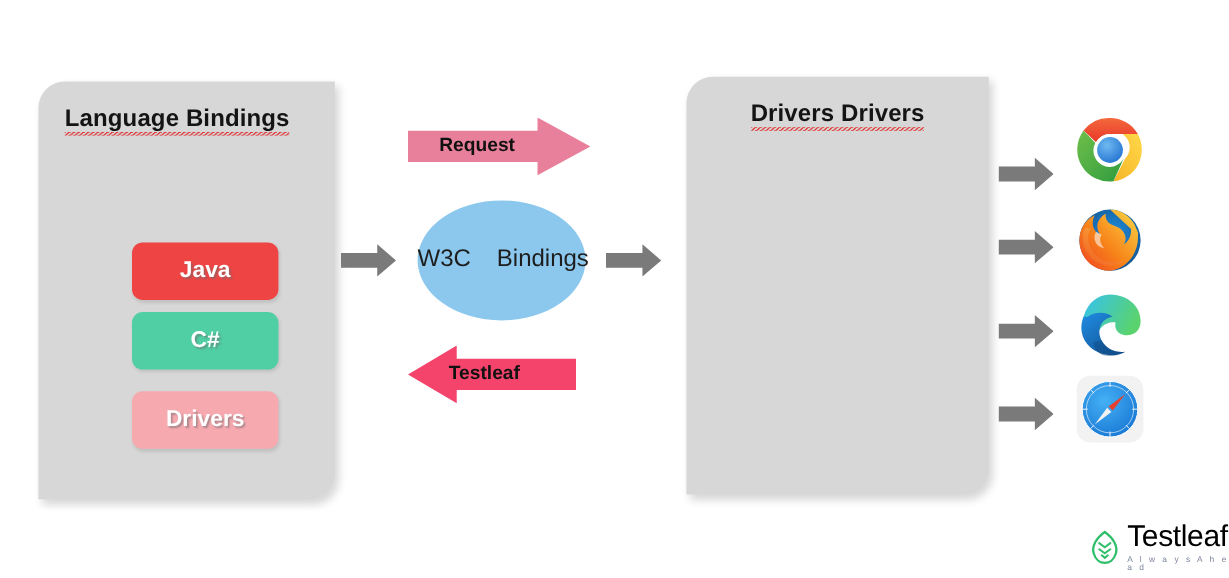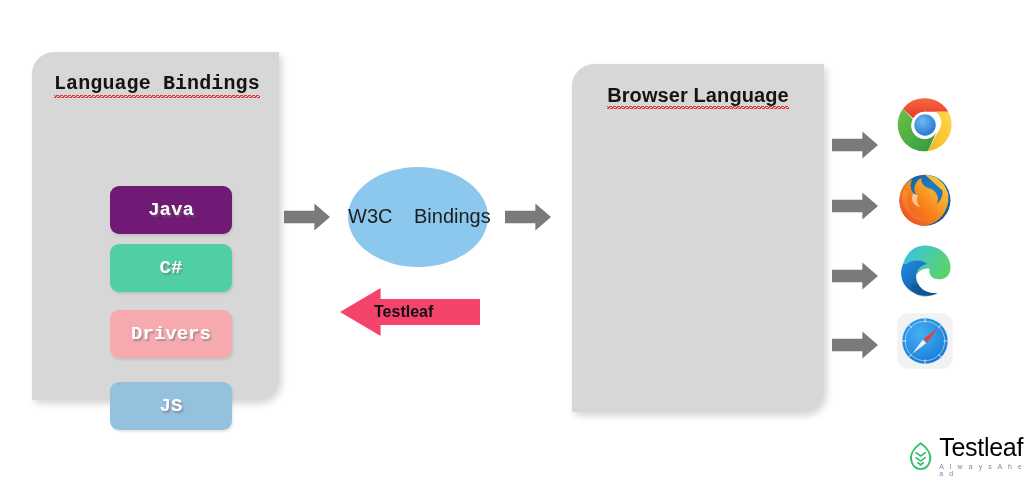--- a/index.html
+++ b/index.html
@@ -22,25 +22,24 @@
   }
 
   
   .panel {
     position: absolute;
     background: #d7d7d7;
     box-shadow: 3px 4px 7px rgba(0,0,0,0.16);
   }
   #panel-language {
     left: 32px;
-    top: 52px;
+    top: 68px;
     width: 247px;
     height: 348px;
     border-radius: 22px 0 22px 0;
-    font-family: Liberation Mono, monospace;
   }
   #panel-drivers {
     left: 572px;
     top: 64px;
     width: 252px;
     height: 348px;
     border-radius: 22px 0 22px 0;
   }
   .panel-title {
     position: absolute;
@@ -184,43 +183,45 @@
 </head>
 <body>
 
 <div class="canvas">
 
   <div class="panel" id="panel-language">
     <div class="panel-title">
       <span class="spell">Language Bindings</span>
     </div>
 
-    <div class="pill lang-pill" style="top:134px;background:#701a75">Java</div>
+    <div class="pill lang-pill" style="top:134px;background:#ef4444">Java</div>
     <div class="pill lang-pill" style="top:192px;background:#4FCFA3">C#</div>
     <div class="pill lang-pill" style="top:258px;background:#F7A9B0">Drivers</div>
-    <div class="pill lang-pill" style="top:330px;background:#94C1DE">JS</div>
-  </div>
-
+  </div>
+
+  <div class="banner-arrow" id="arrow-request">
+    <span>Request</span>
+  </div>
 
   <div class="grey-arrow" style="left:284px;top:203px;"></div>
 
   <div id="w3c-ellipse">
     <div class="line">W3C</div>
     <div class="line">Bindings</div>
   </div>
 
   <div class="grey-arrow" style="left:505px;top:203px;"></div>
 
   <div class="banner-arrow" id="arrow-response">
     <span>Testleaf</span>
   </div>
 
   <div class="panel" id="panel-drivers">
     <div class="panel-title">
-      <span class="spell">Browser Language</span>
+      <span class="spell">Drivers Drivers</span>
     </div>
 
   </div>
 
   <div class="grey-arrow" style="left:832px;top:131px;"></div>
   <div class="grey-arrow" style="left:832px;top:192px;"></div>
   <div class="grey-arrow" style="left:832px;top:262px;"></div>
   <div class="grey-arrow" style="left:832px;top:331px;"></div>
 
   <div class="browser-icon" style="left:896px;top:96px;">

